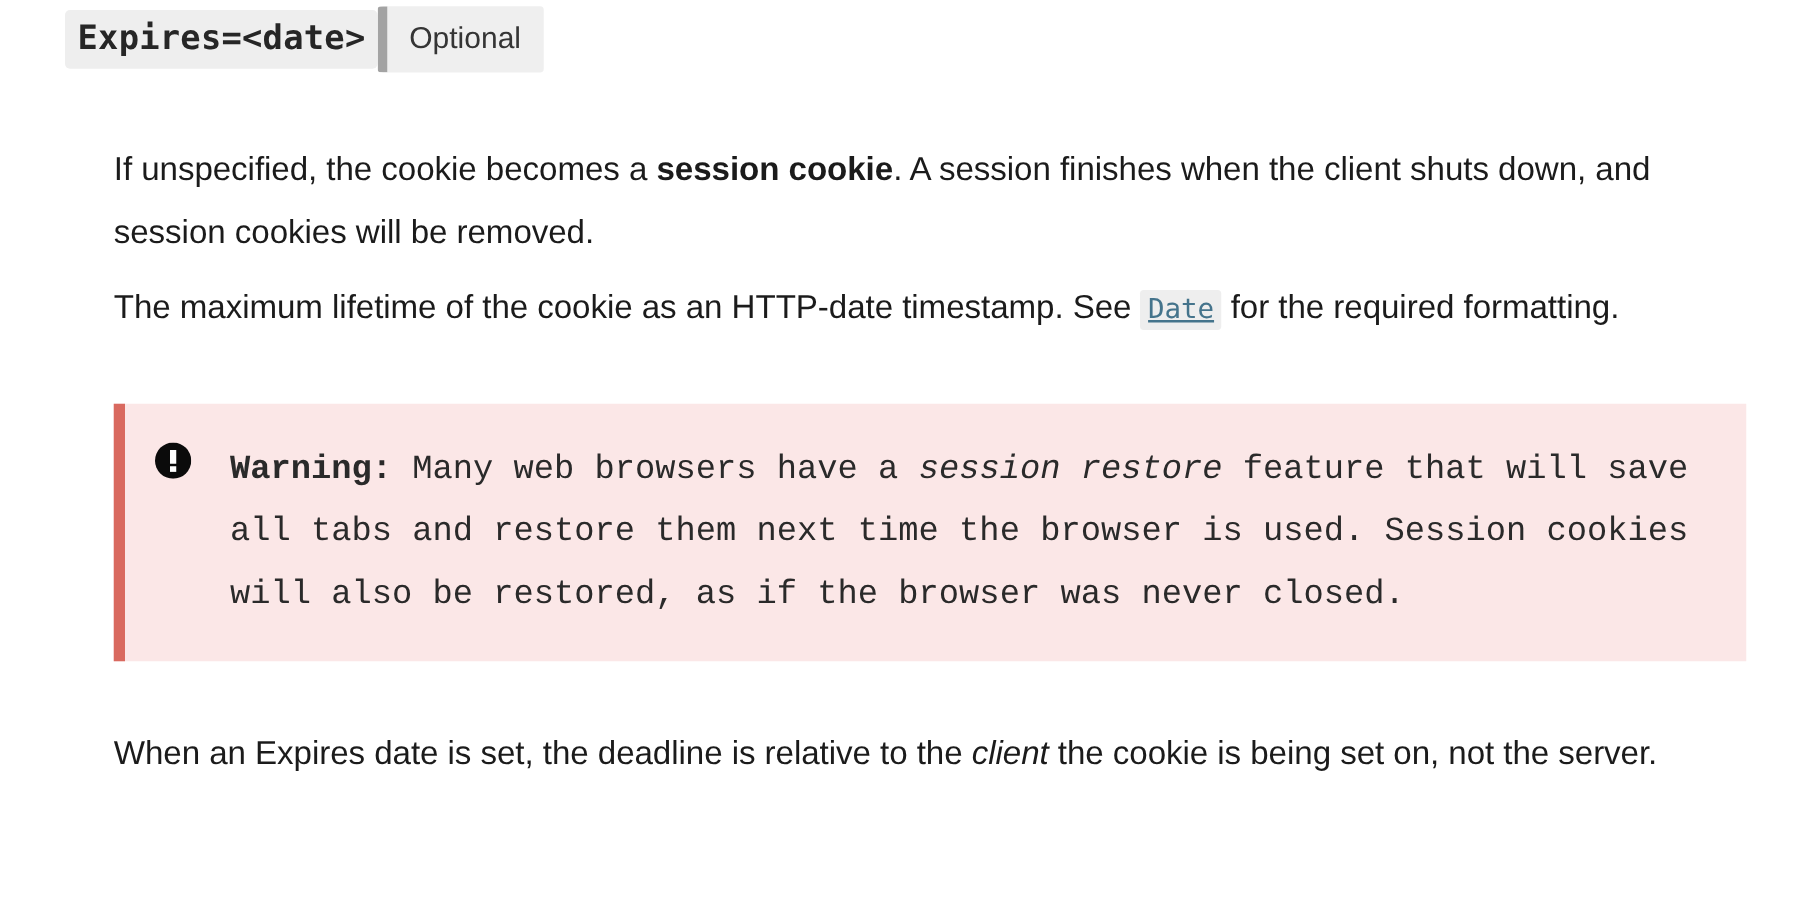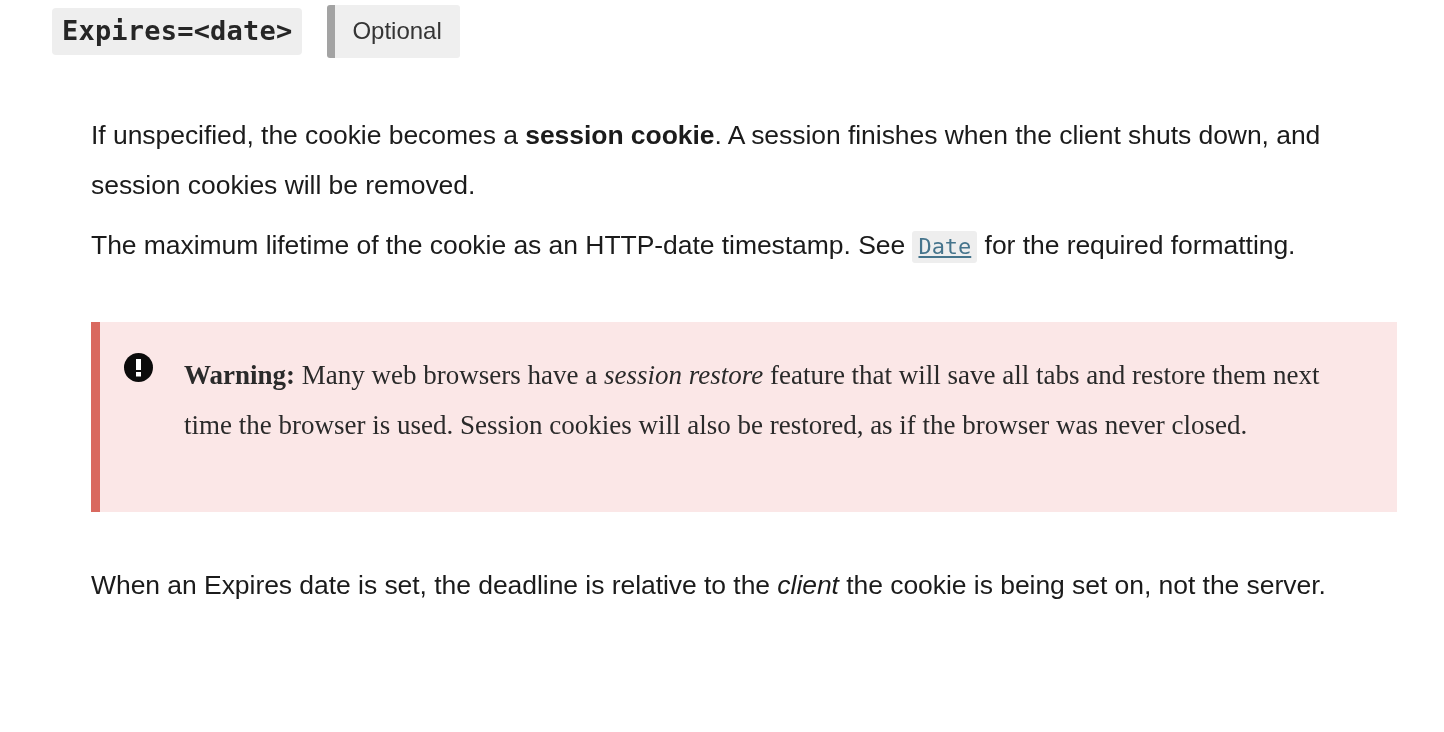--- a/index.html
+++ b/index.html
@@ -19,21 +19,20 @@
     position: relative;
     width: 1444px;
     height: 732px;
     box-sizing: border-box;
   }
 
   
   .term-row {
     display: flex;
     align-items: center;
-    gap: 25px;
     padding: 0 0 0 52px;
     height: 62px;
   }
   .code-chip {
     background: #eeeeee;
     color: #262626;
     font-family: "DejaVu Sans Mono", "Liberation Mono", monospace;
     font-weight: 700;
     font-size: 27px;
     letter-spacing: 0.2px;
@@ -90,21 +89,21 @@
   }
   .callout {
     position: relative;
     background: #fbe7e7;
     border-left: 9px solid #d9695f;
     box-sizing: border-box;
     padding: 28px 30px 28px 26px;
     min-height: 190px;
   }
   .callout-text {
-    font-family: Liberation Serif, serif;
+    font-family: Liberation Mono, monospace;
     font-size: 27px;
     line-height: 50px;
     color: #2a2a2a;
     margin: 0;
     text-indent: 0;
     padding-left: 58px;
   }
   .warn-icon {
     position: absolute;
     left: 24px;

